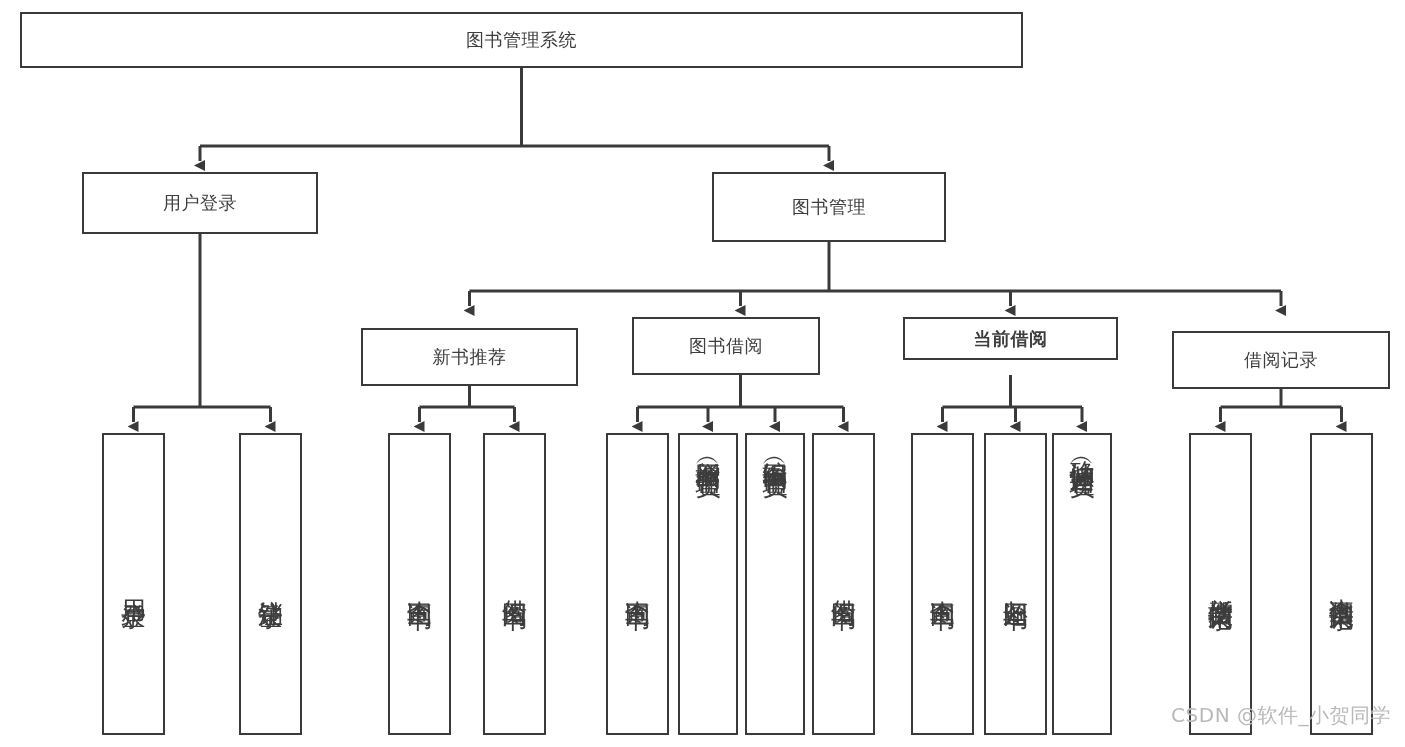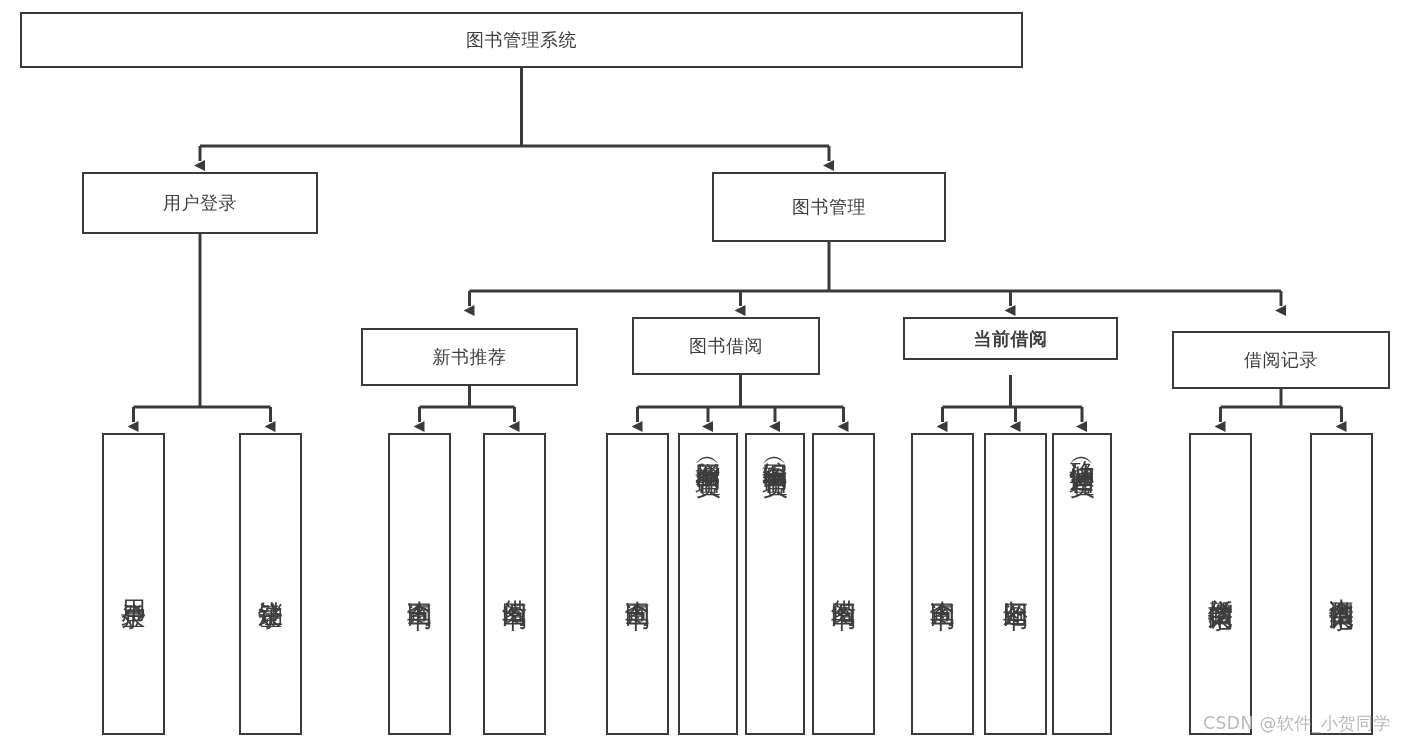--- a/index.html
+++ b/index.html
@@ -62,22 +62,22 @@
   .node.vert.tall-text {
     align-items: flex-start;
   }
   .node.vert.centered {
     align-items: center;
     padding-top: 0;
   }
   #watermark {
     position: absolute;
     right: 14px;
-    bottom: 12px;
-    font-size: 17px;
+    bottom: 18px;
+    font-size: 20px;
     color: #b9b9b9;
     letter-spacing: 0.5px;
     white-space: nowrap;
   }
 </style>
 </head>
 <body>
 
 <div id="diagram-root">
 

